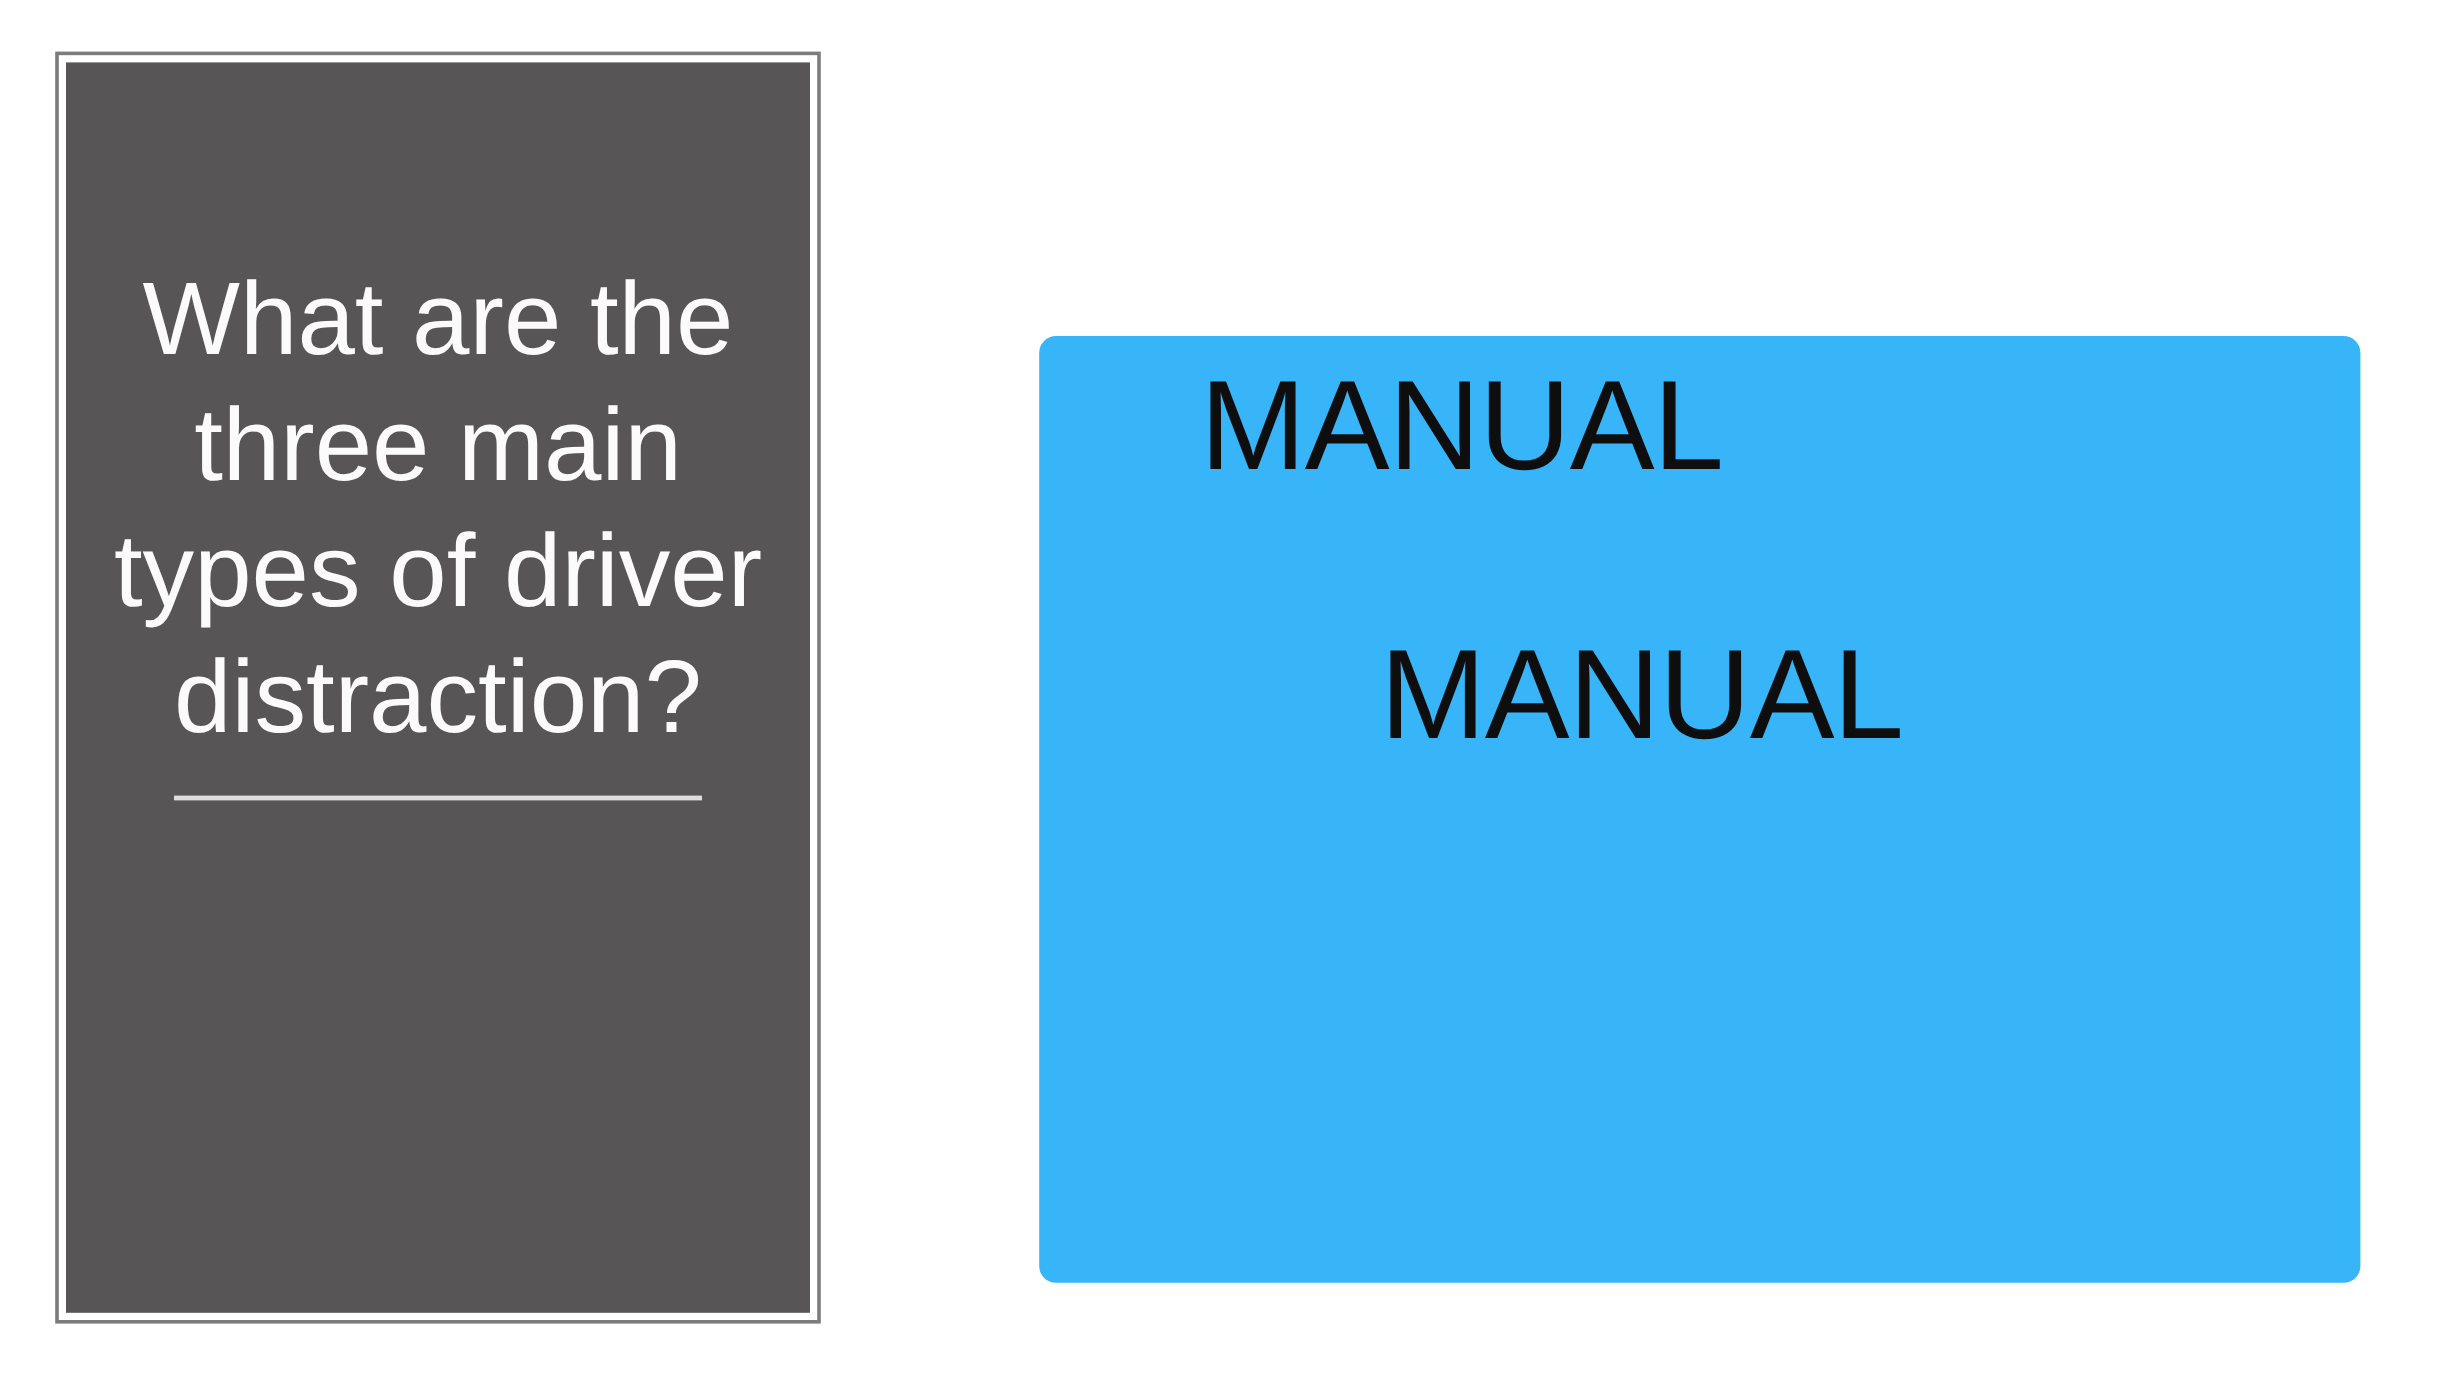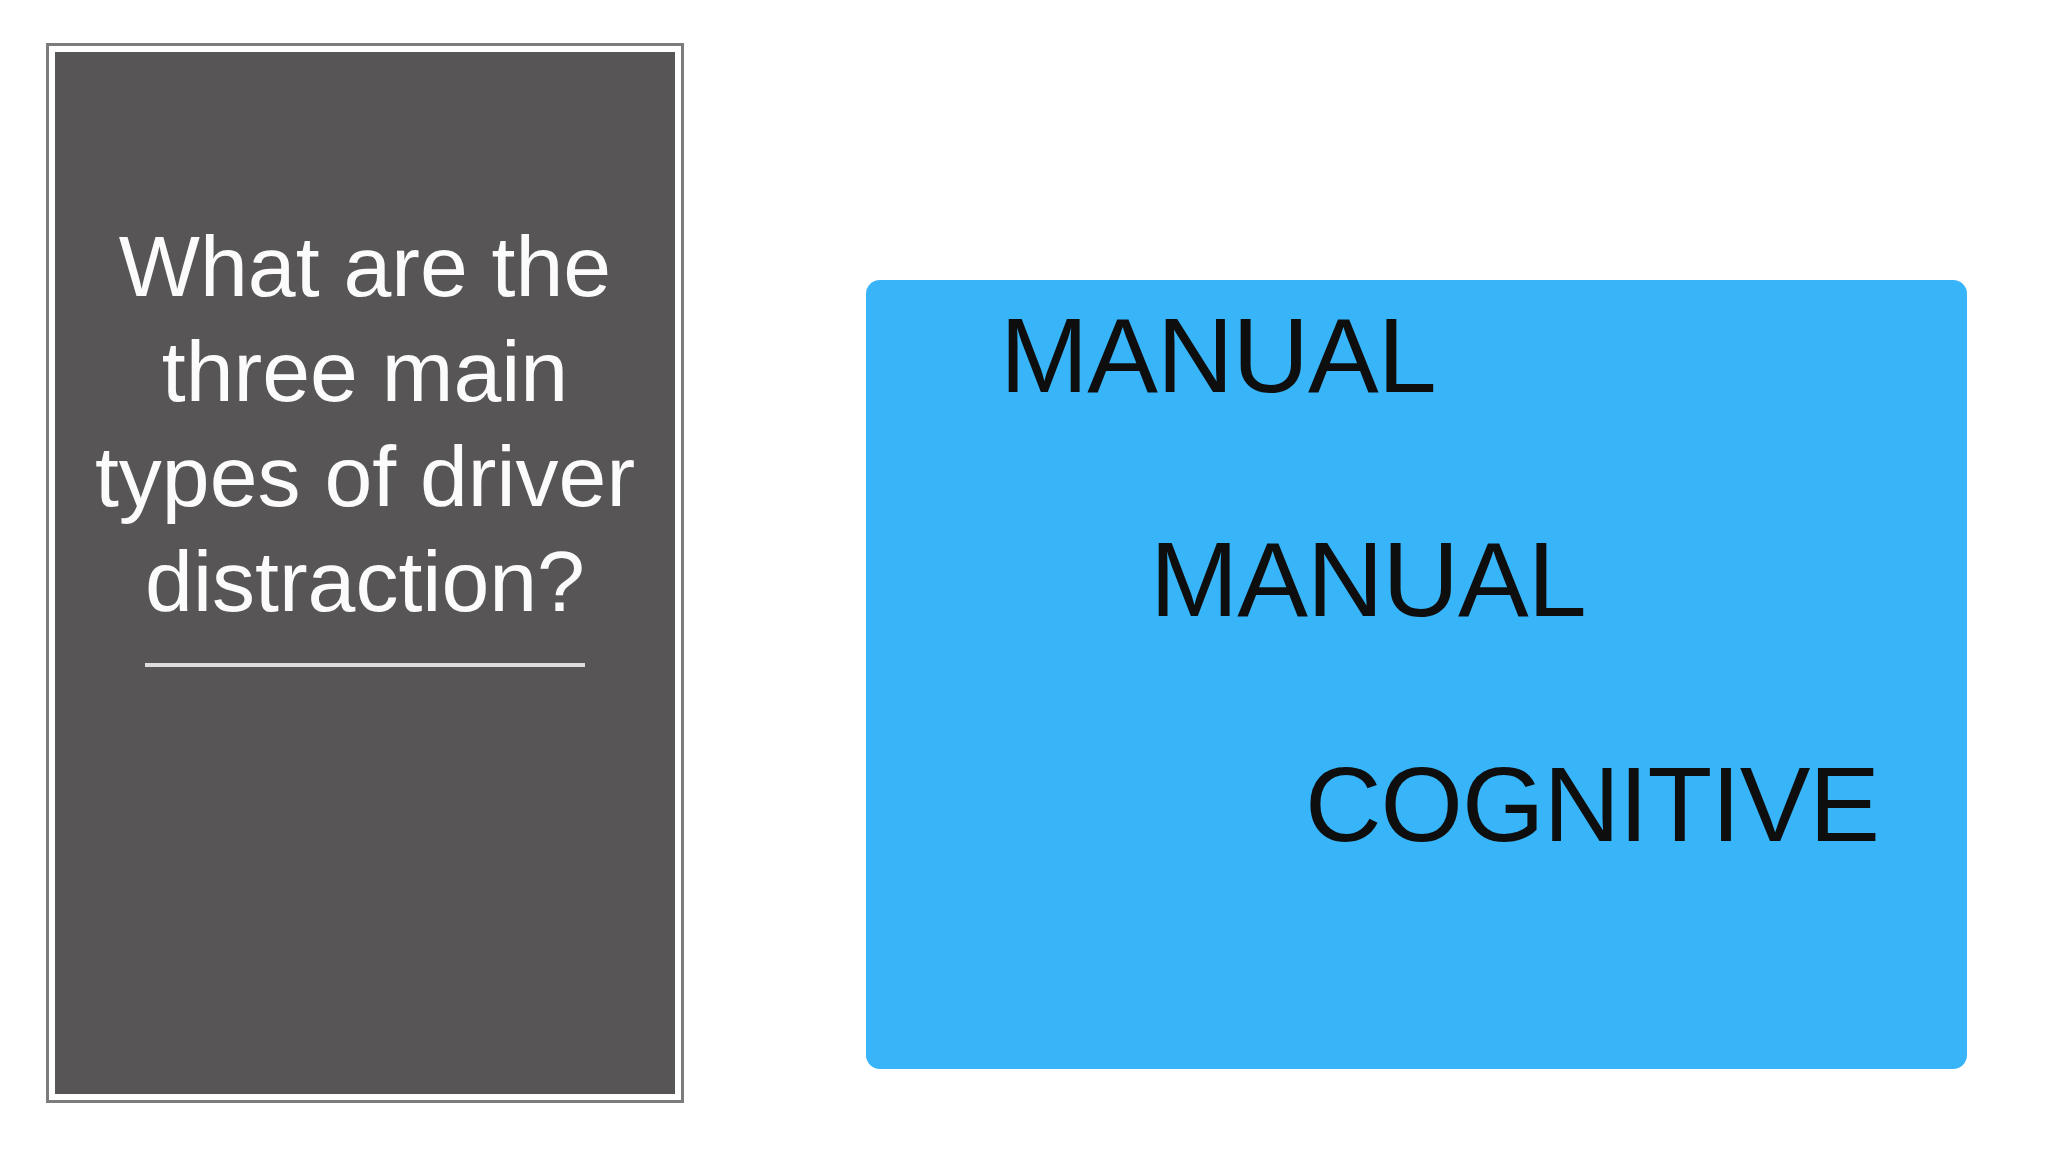--- a/index.html
+++ b/index.html
@@ -85,16 +85,15 @@
 three main
 types of driver
 distraction?</div>
       <div class="question-underline"></div>
     </div>
   </div>
 
   <div class="answer-box">
     <div class="answer-word manual">MANUAL</div>
     <div class="answer-word visual">MANUAL</div>
-    <div class="answer-word cognitive">COGNITIVE</div>
   </div>
 
 </div>
 
 </body></html>

